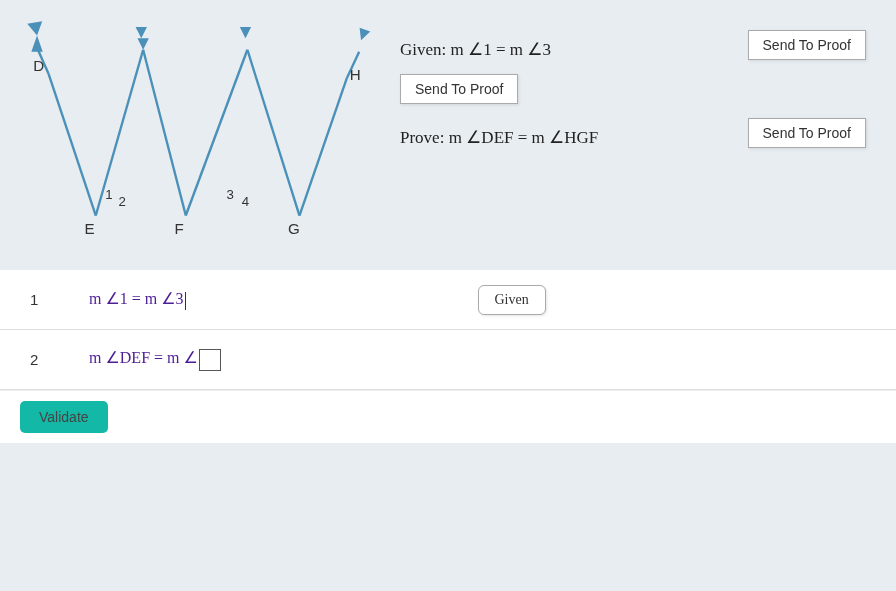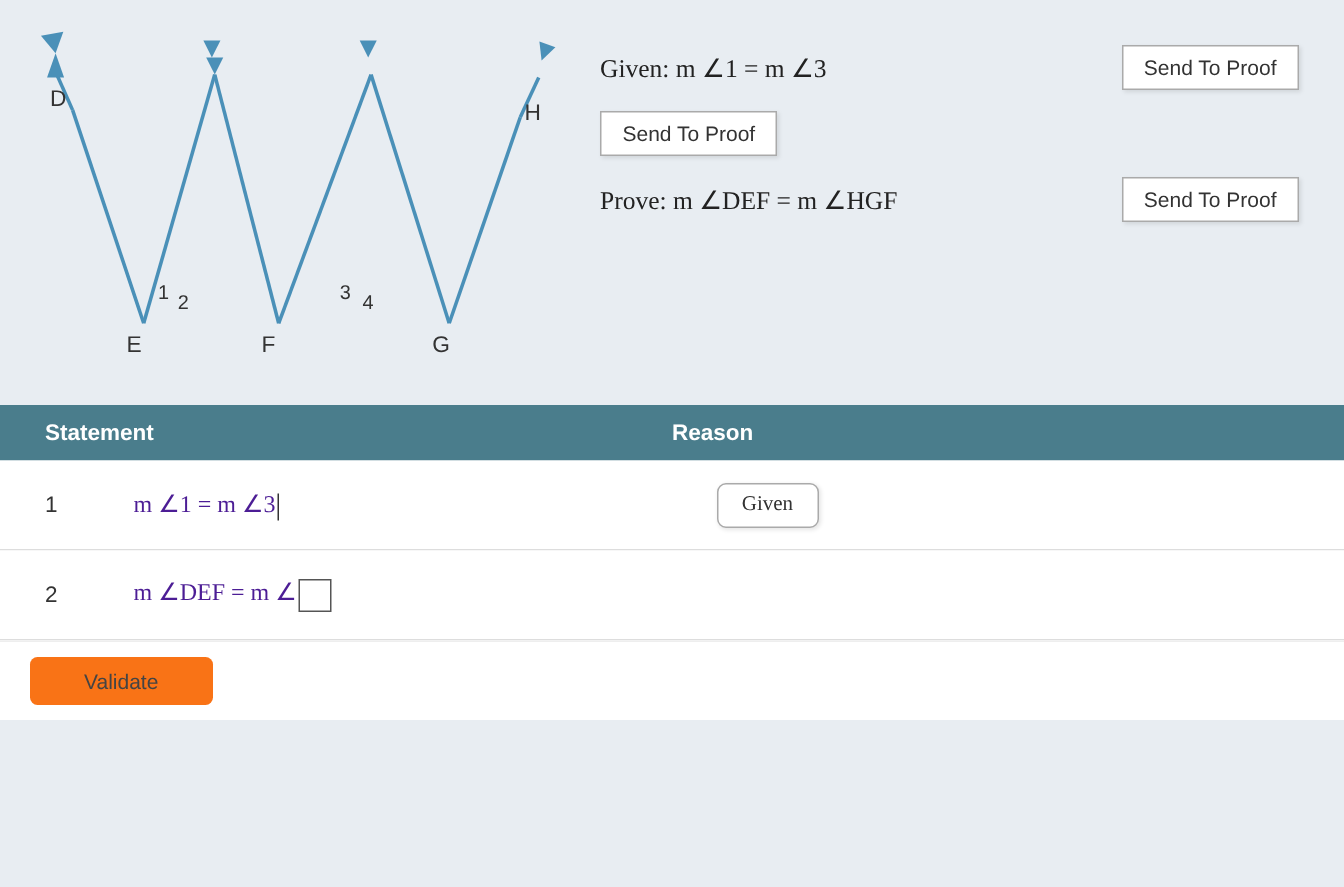--- a/index.html
+++ b/index.html
@@ -36,21 +36,21 @@
     .given-area {
       flex: 1;
       display: flex;
       flex-direction: column;
       gap: 14px;
       padding-top: 10px;
     }
 
     .given-row {
       display: flex;
-      align-items: center;
+      align-items: flex-end;
       gap: 8px;
       justify-content: space-between;
     }
 
     .given-text {
       font-size: 17px;
       color: #222;
       flex: 1;
     }
 
@@ -135,24 +135,24 @@
       box-shadow: 1px 1px 3px rgba(0,0,0,0.1);
     }
 
     .validate-row {
       padding: 10px 20px;
       background: white;
       border-top: 1px solid #eee;
     }
 
     .validate-btn {
-      background: #f97316;
+      background: #14b8a6;
       border: none;
       border-radius: 5px;
-      padding: 8px 36px;
+      padding: 8px 19px;
       font-size: 14px;
       color: #444;
       cursor: pointer;
       font-family: Arial, sans-serif;
     }
 
     
     .angle-sym {
       font-style: normal;
     }
@@ -246,24 +246,20 @@
     <div class="given-row">
       <span class="given-text">
         Prove: m <span class="angle-sym">∠</span>DEF = m <span class="angle-sym">∠</span>HGF
       </span>
       <button class="send-to-proof-btn">Send To Proof</button>
     </div>
   </div>
 </div>
 
 <div class="proof-section">
-  <div class="proof-header">
-    <div class="proof-header-cell">Statement</div>
-    <div class="proof-header-cell">Reason</div>
-  </div>
 
   <div class="proof-row">
     <div class="row-number">1</div>
     <div class="statement-cell">
       m <span class="angle-sym">∠</span>1 = m <span class="angle-sym">∠</span>3<span class="cursor-blink"></span>
     </div>
     <div class="reason-cell">
       <span class="reason-box">Given</span>
     </div>
   </div>

